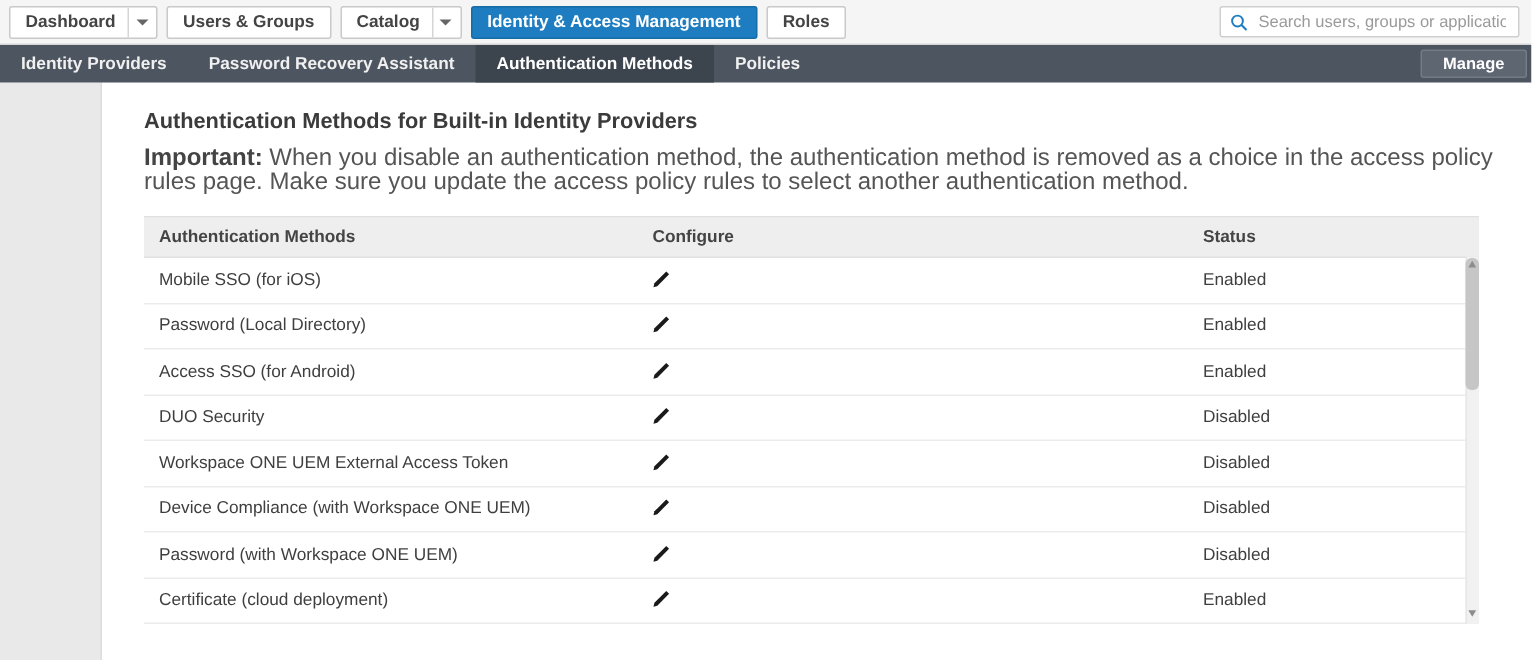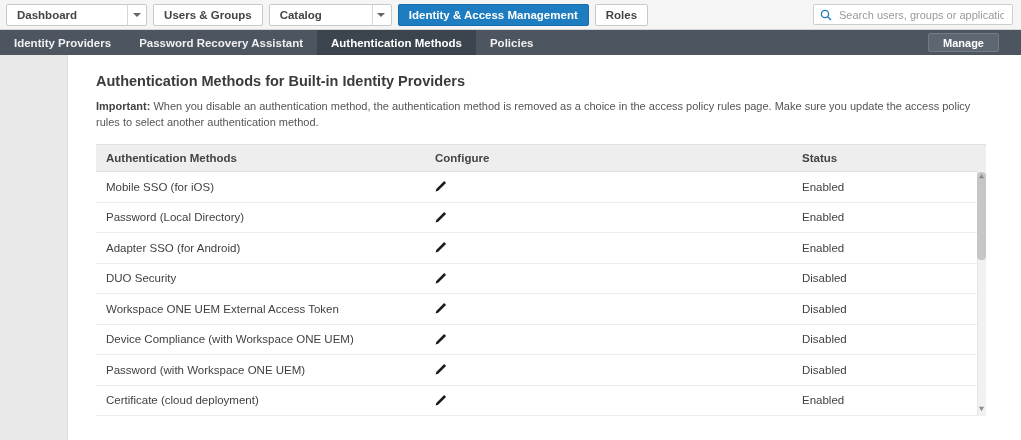--- a/index.html
+++ b/index.html
@@ -33,21 +33,20 @@
     margin-right: 6px;
     padding: 0 10px;
     font-size: 11.5px;
     font-weight: bold;
     color: #444;
     background: #ffffff;
     border: 1px solid #c9c9c9;
     border-radius: 2px;
     cursor: pointer;
     white-space: nowrap;
-    gap: 42px;
   }
   .navtab.active {
     background: #1d7dc0;
     border-color: #176ca8;
     color: #ffffff;
   }
   .navtab .caret-wrap {
     display: flex;
     align-items: center;
     justify-content: center;
@@ -104,21 +103,21 @@
     padding: 0 14px;
     font-size: 11.5px;
     font-weight: bold;
     cursor: pointer;
     white-space: nowrap;
     color: #f0f0f0;
   }
   .subnav-item.active { background: #3c444e; color: #ffffff; }
   .manage-btn {
     position: absolute;
-    right: 22px;
+    right: 3px;
     top: 3px;
     height: 19px;
     padding: 0 14px;
     display: flex;
     align-items: center;
     background: #5d6671;
     border: 1px solid #727b86;
     border-radius: 2px;
     font-size: 11px;
     font-weight: bold;
@@ -145,21 +144,21 @@
     position: relative;
   }
 
   h1.title {
     font-size: 14.5px;
     font-weight: bold;
     color: #3b3b3b;
     margin: 0 0 9px 0;
   }
   .note {
-    font-size: 11px;
+    font-size: 16px;
     color: #555;
     line-height: 16px;
     margin: 0 0 14px 0;
     max-width: 900px;
   }
   .note b { font-weight: bold; color: #444; }
 
   
   .table-wrap {
     position: relative;
@@ -317,21 +316,21 @@
             <td class="c-config">
               <span class="pencil">
                 <svg width="13" height="13" viewBox="0 0 16 16">
                     <path d="M1.6 12.2 11.3 2.5l2.3 2.3-9.7 9.7-3.1.8z" fill="#1a1a1a"></path>
                   </svg>
               </span>
             </td>
             <td class="c-status"><span>Enabled</span></td>
           </tr>
           <tr>
-            <td>Adapter SSO (for Android)</td>
+            <td>Access SSO (for Android)</td>
             <td class="c-config">
               <span class="pencil">
                 <svg width="13" height="13" viewBox="0 0 16 16">
                     <path d="M1.6 12.2 11.3 2.5l2.3 2.3-9.7 9.7-3.1.8z" fill="#1a1a1a"></path>
                   </svg>
               </span>
             </td>
             <td class="c-status"><span>Enabled</span></td>
           </tr>
           <tr>

